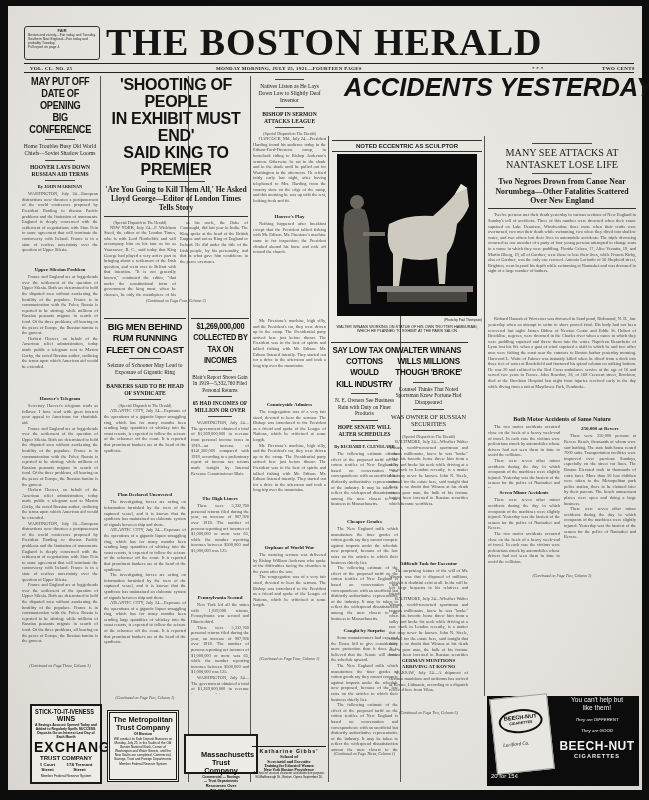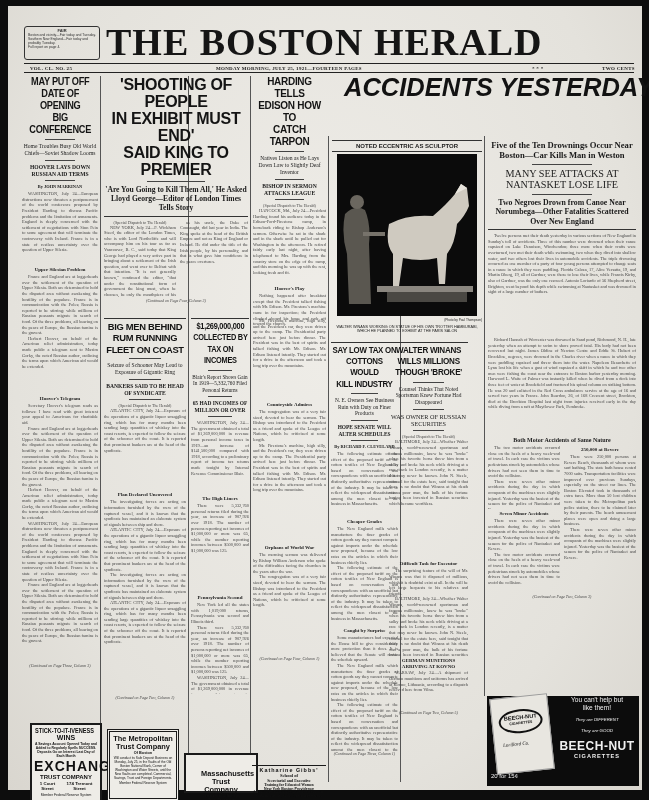--- a/index.html
+++ b/index.html
@@ -36,21 +36,21 @@
   .main-hl { left: 296px; top: 66px; width: 330px; font-family: "Liberation Sans", sans-serif; font-weight: bold; font-style: italic; font-size: 25.5px; line-height: 30px; color: #121212; }
   .main-hl div { white-space: nowrap; }
 
   
   .photo-box { left: 330px; top: 138px; width: 150px; height: 190px; }
   .photo-title { font-family: "Liberation Sans", sans-serif; font-weight: bold; font-size: 6px; text-align: center; border-top: 1px solid #333; border-bottom: 1px solid #333; padding: 2px 0; }
   .photo { width: 140px; height: 162px; margin: 2px auto 0; background: #0a0a0a; position: relative; overflow: hidden; }
   .caption { font-family: "Liberation Sans", sans-serif; font-size: 3.8px; text-align: center; line-height: 4.6px; margin-top: 2px; color: #222; }
 
   
-  .ad { position: absolute; border: 2px solid #1a1a1a; background: #eeece7; text-align: center; font-family: "Liberation Sans", sans-serif; color: #111; margin-top: 19px; }
+  .ad { position: absolute; border: 2px solid #1a1a1a; background: #eeece7; text-align: center; font-family: "Liberation Sans", sans-serif; color: #111; }
   .ad-dark { position: absolute; background: #0c0c0c; color: #f0f0f0; font-family: "Liberation Sans", sans-serif; }
 </style>
 </head>
 <body>
 
 <div class="page">
 
   <div class="abs weather">
     <div class="wt">FAIR</div>
     <div>Boston and vicinity—Fair today and Tuesday.</div>
@@ -122,25 +122,20 @@
       <div style="width:68px;">
         <div class="body-text" style="height:78px;">
             <p>as his uncle, the Duke of Connaught, did last year in India. The King spoke at the head of the British Empire and not as King of England or Ireland. He did under the title of the Irish people, by his personality, and that is what gave him confidence in the peace overtures.</p>
           </div>
       </div>
     </div>
     <div class="cont">(Continued on Page Four, Column 3)</div>
   </div>
 
   <div class="abs" style="left:245px; top:70px; width:73px;">
-    <div class="hl" style="font-size:10px; line-height:12px;">
-      <div>HARDING TELLS</div>
-      <div>EDISON HOW TO</div>
-      <div>CATCH TARPON</div>
-    </div>
     <div class="short-rule"></div>
     <div class="deck" style="font-size:5.6px; line-height:7px;">Natives Listen as He Lays Down Law to Slightly Deaf Inventor</div>
     <div class="short-rule"></div>
     <div class="deck-b" style="font-size:5.6px; line-height:6.6px;">BISHOP IN SERMON ATTACKS LEAGUE</div>
     <div class="short-rule"></div>
     <div class="cont" style="font-style:normal;">(Special Dispatch to The Herald)</div>
     <div class="body-text" style="height:76px;">
         <p>HANCOCK, Md., July 24—President Harding found his audience today in the Edison-Ford-Firestone camp, in horseback riding to Bishop Anderson's sermon. Otherwise he sat in the shade and in the shade until he pulled out for Washington in the afternoon. He retired fairly early last night, after having telephoned to Mrs. Harding from the country store on the edge of the camp, and this morning he was up with the rest, looking fresh and fit.</p>
       </div>
     <div class="sub-hed">Hoover's Play</div>
@@ -165,21 +160,20 @@
         <path d="M8 60 Q18 50 28 56 Q34 70 32 90 L34 150 L12 150 L10 100 Q4 80 8 60 Z" fill="#5a5750"></path>
         <circle cx="20" cy="48" r="7" fill="#6b675f"></circle>
         <rect x="26" y="78" width="22" height="4" fill="#77736b"></rect>
       </svg>
     </div>
     <div class="caption" style="font-size:3.2px; text-align:right;">(Photo by Paul Thompson)</div>
     <div class="caption">WALTER WINANS WORKING ON STATUE OF HIS OWN TROTTER HAMBURABI, WHICH HE PLANNED TO EXHIBIT AT THE PARIS SALON</div>
   </div>
 
   <div class="abs" style="left:480px; top:134px; width:148px;">
-    <div class="deck-b" style="font-size:8.6px; line-height:10.4px;">Five of the Ten Drownings Occur Near Boston—Car Kills Man in Weston</div>
     <div class="short-rule"></div>
     <div class="deck" style="font-size:10.2px; line-height:11.6px; font-weight:normal;">MANY SEE ATTACKS AT NANTASKET LOSE LIFE</div>
     <div class="short-rule"></div>
     <div class="deck-b" style="font-size:7.8px; line-height:9.4px;">Two Negroes Drown from Canoe Near Norumbega—Other Fatalities Scattered Over New England</div>
     <div style="border-top:1px solid #333; margin:3px 0;"></div>
     <div class="body-text" style="height:104px;">
         <p>Twelve persons met their death yesterday in various sections of New England in Sunday's toll of accidents. Three of this number were drowned when their canoe capsized on Lake Dennison, Winchendon; three more when their crafts were overturned, two met their death while swimming, two when they dived into shallow water, and two others lost their lives in automobile accidents. The triple drowning occurred as one member of a party of four young persons attempted to change seats in a canoe in which they were paddling. Florida Caloza, 17, Alice Versatta, 19, and Martin Oberg, 19, all of Gardner, were those to lose their lives, while Francis Kirby, also of Gardner, was the only one rescued. Antonio Loriardo of 56 Shepherd street, Brighton, went beyond his depth while swimming at Nantasket and was drowned in sight of a large number of bathers.</p>
       </div>
     <div class="body-text" style="height:98px;">
         <p>Richard Hannah of Worcester was drowned in Sand pond, Richmond, N. H., late yesterday when an attempt to swim to shore proved fatal. His body had not been recovered last night. James Oldine of Newton Centre and Eddie St. Hubert of Brookline, negroes, were drowned in the Charles river when a canoe in which they were paddling capsized and threw them into the water. Napoleon Beauchette of Lynn lost his life when a gust of wind capsized a skiff in which he and two other men were fishing the coast near the entrance to Boston harbor yesterday morning. Harwood L. Waite of Palmer was instantly killed when he dived from a dock into three feet of water at Brookfield and fractured his spinal column on striking bottom. He was 20 and enlisted in the Red Cross ambulance service at the age of 16 and served two years in France. John Reardon, 26, of 168 Crescent street, Brockton, died at the Brockton Hospital last night from injuries received early in the day while diving from a raft at Mayflower Park, Pembroke.</p>

